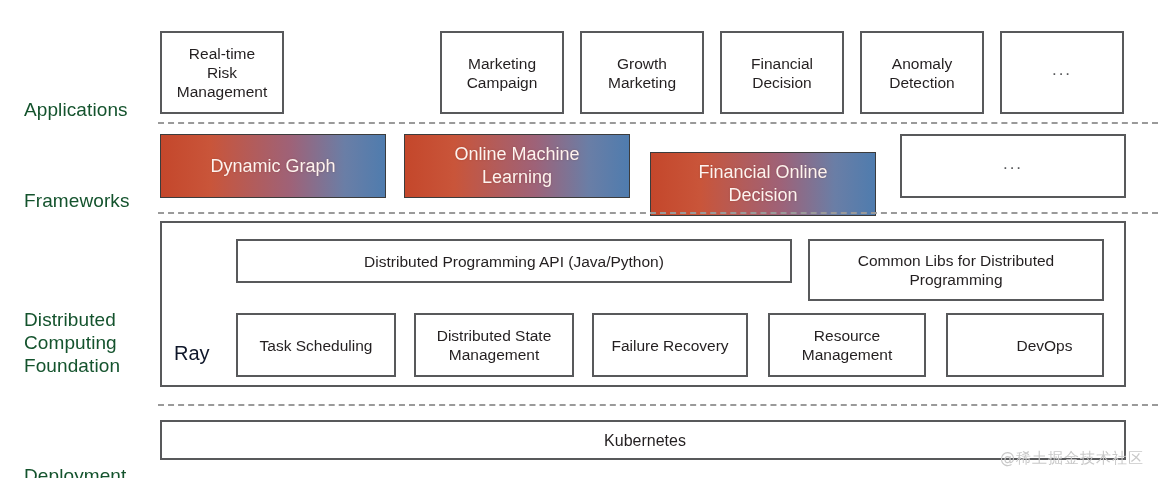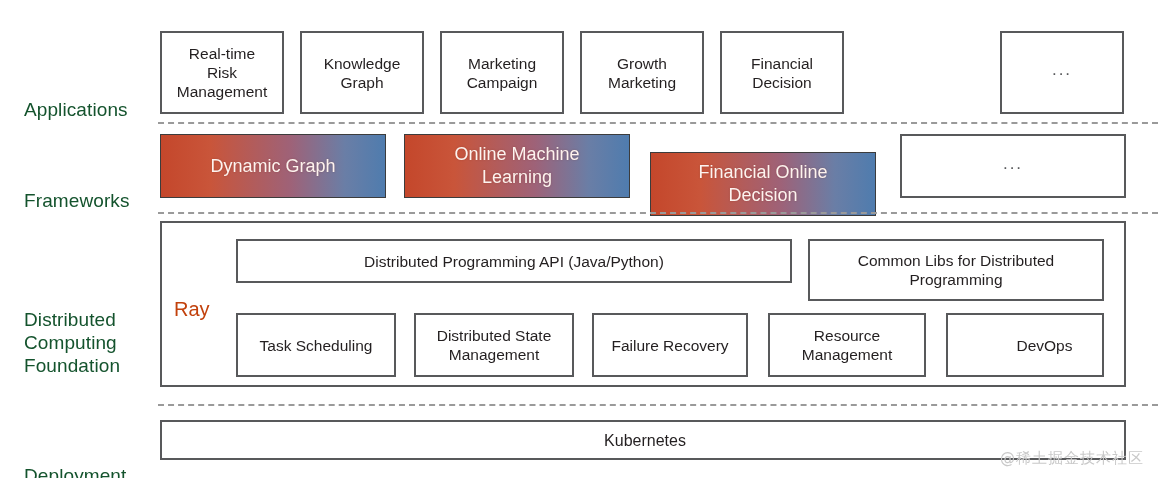--- a/index.html
+++ b/index.html
@@ -82,21 +82,22 @@
 
   
   .ray-container {
     position: absolute;
     border: 2px solid #58595b;
     background: #ffffff;
   }
   .ray-label {
     position: absolute;
     font-size: 20px;
-    color: #c2410c;
+    color: #0f172a;
+    margin-top: 44px;
   }
 
   
   .watermark {
     position: absolute;
     right: 18px;
     bottom: 10px;
     font-size: 15px;
     color: #c9c9c9;
     letter-spacing: 1px;
@@ -106,28 +107,28 @@
 </style>
 </head>
 <body>
 
 <div class="diagram">
 
   <div class="row-label" style="top:62px;">Applications</div>
 
   <div class="box" style="left:160px;  top:31px; width:124px; height:83px;">Real-time<br>Risk<br>Management</div>
 
-  <div class="box" style="left:300px;  top:31px; width:124px; height:83px;">Knowledge<br>Graph</div>
 
   <div class="box" style="left:440px;  top:31px; width:124px; height:83px;">Marketing<br>Campaign</div>
 
   <div class="box" style="left:580px;  top:31px; width:124px; height:83px;">Growth<br>Marketing</div>
 
   <div class="box" style="left:720px;  top:31px; width:124px; height:83px;">Financial<br>Decision</div>
 
+  <div class="box" style="left:860px;  top:31px; width:124px; height:83px;">Anomaly<br>Detection</div>
 
   <div class="box ellipsis" style="left:1000px; top:31px; width:124px; height:83px;">...</div>
 
   <div class="sep" style="top:122px;"></div>
 
   <div class="row-label" style="top:153px;">Frameworks</div>
 
   <div class="fbox" style="left:160px; top:134px; width:226px; height:64px;">Dynamic Graph</div>
 
   <div class="fbox" style="left:404px; top:134px; width:226px; height:64px;">Online Machine<br>Learning</div>

